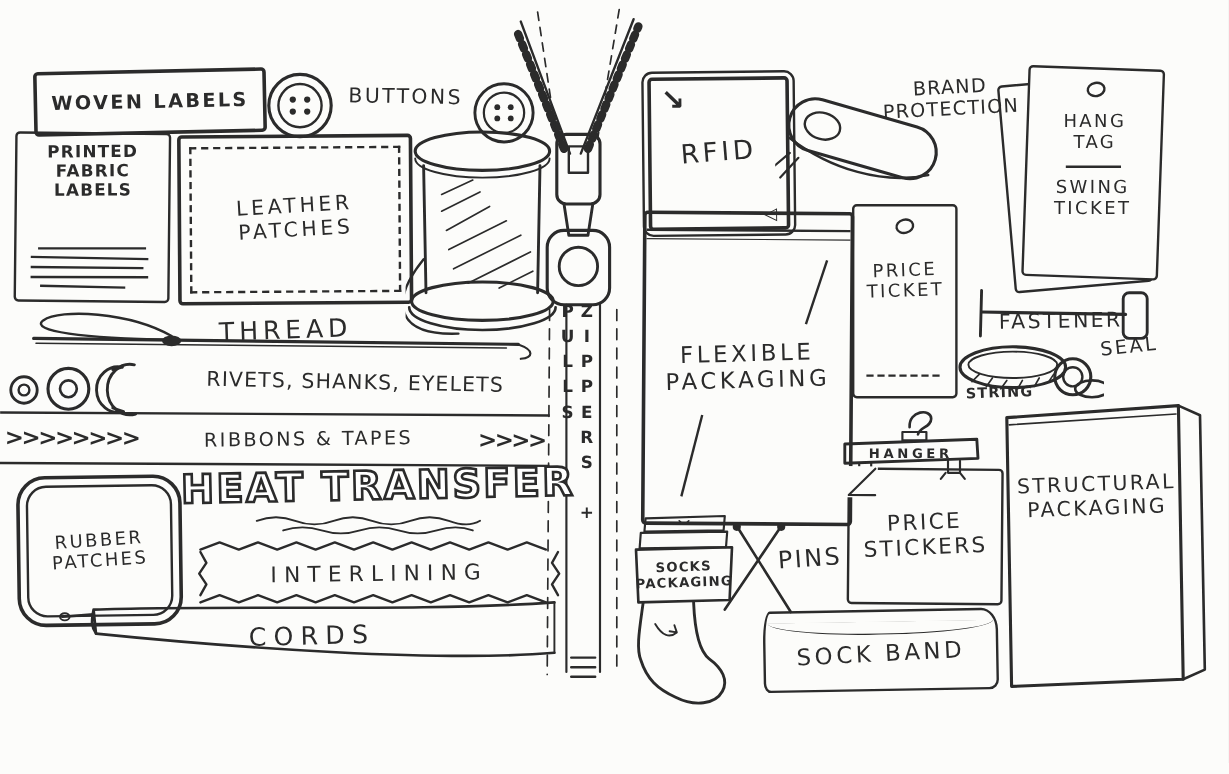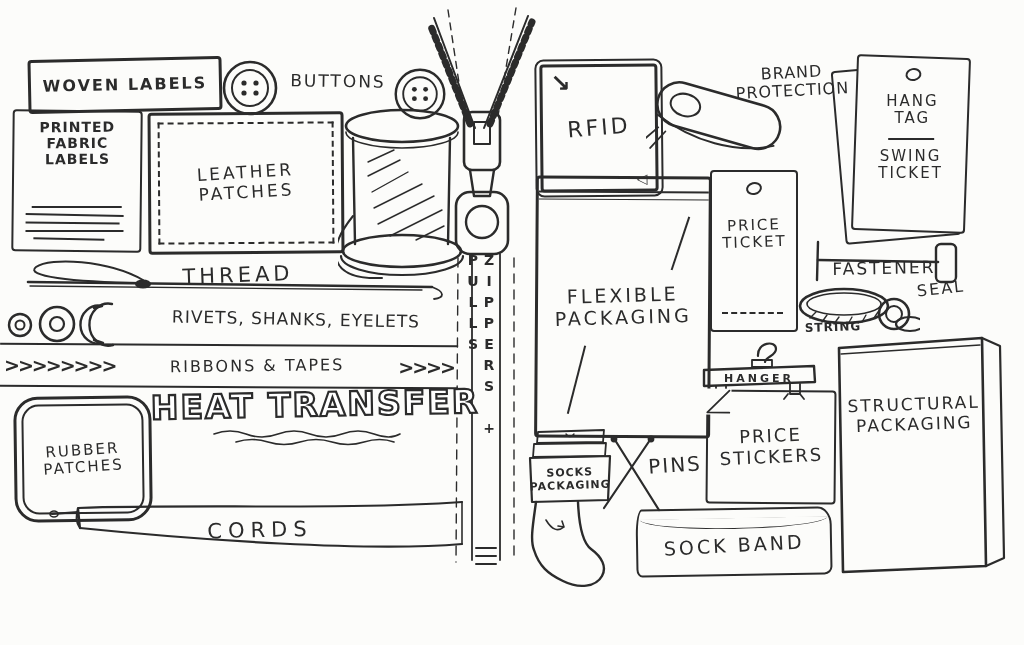--- a/index.html
+++ b/index.html
@@ -128,20 +128,29 @@
     <path d="M2,6 q16,-6 32,0 t32,0 t32,0 t32,0 t32,0 t26,0" stroke-width="1.6"></path>
     <path d="M24,14 q16,-5 32,0 t32,0 t32,0 t32,0 t30,0" stroke-width="1.6"></path>
   </svg>
 
   <div class="abs" style="left:14px;top:396px;width:132px;height:120px;border:3.5px solid var(--ink);border-radius:24px;transform:rotate(-.8deg);">
     <div style="position:absolute;inset:5px;border:2px solid var(--ink);border-radius:17px;"></div>
     <div class="lbl" style="width:100%;height:100%;font-size:15px;transform:rotate(-3deg);letter-spacing:2px;">RUBBER
 PATCHES</div>
   </div>
 
+  <div class="abs" style="left:163px;top:448px;width:306px;height:62px;">
+    <svg style="position:absolute;inset:0;" width="306" height="62" viewBox="0 0 306 62">
+      <path d="M4,10 l16,-6 l16,6 l16,-6 l16,6 l16,-6 l16,6 l16,-6 l16,6 l16,-6 l16,6 l16,-6 l16,6 l16,-6 l16,6 l16,-6 l16,6 l16,-6 l16,6" stroke-width="2"></path>
+      <path d="M4,54 l16,-6 l16,6 l16,-6 l16,6 l16,-6 l16,6 l16,-6 l16,6 l16,-6 l16,6 l16,-6 l16,6 l16,-6 l16,6 l16,-6 l16,6 l16,-6 l16,6" stroke-width="2"></path>
+      <path d="M4,12 l5,9 l-6,9 l6,9 l-5,9" stroke-width="2"></path>
+      <path d="M302,12 l-5,9 l6,9 l-6,9 l5,9" stroke-width="2"></path>
+    </svg>
+    <div class="lbl" style="width:100%;height:100%;font-size:18px;letter-spacing:6px;transform:rotate(-.8deg);">INTERLINING</div>
+  </div>
 
   <svg class="abs" style="left:48px;top:500px;" width="418" height="64" viewBox="0 0 418 64">
     <path d="M4,14 L30,12" stroke-width="2.2"></path>
     <ellipse cx="6" cy="14" rx="4" ry="3" stroke-width="1.6"></ellipse>
     <path d="M30,8 C28,18 28,22 32,28 L30,8 C140,4 300,10 414,2" stroke-width="2.2"></path>
     <path d="M32,28 C150,40 320,52 414,44" stroke-width="2.2"></path>
     <path d="M414,2 L414,44" stroke-width="1.6"></path>
   </svg>
   <div class="lbl" style="left:185px;top:512px;width:150px;height:36px;position:absolute;font-size:21px;letter-spacing:6px;transform:rotate(-1.5deg);">CORDS</div>
 

